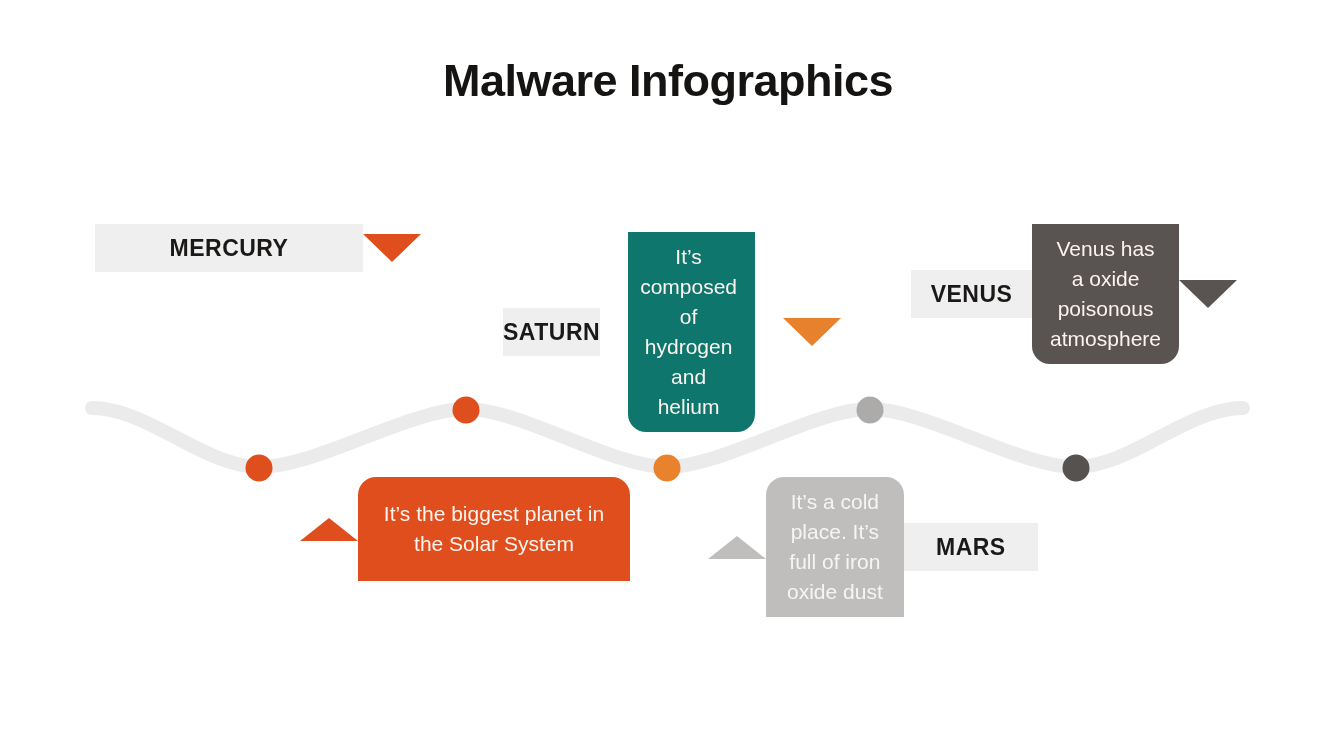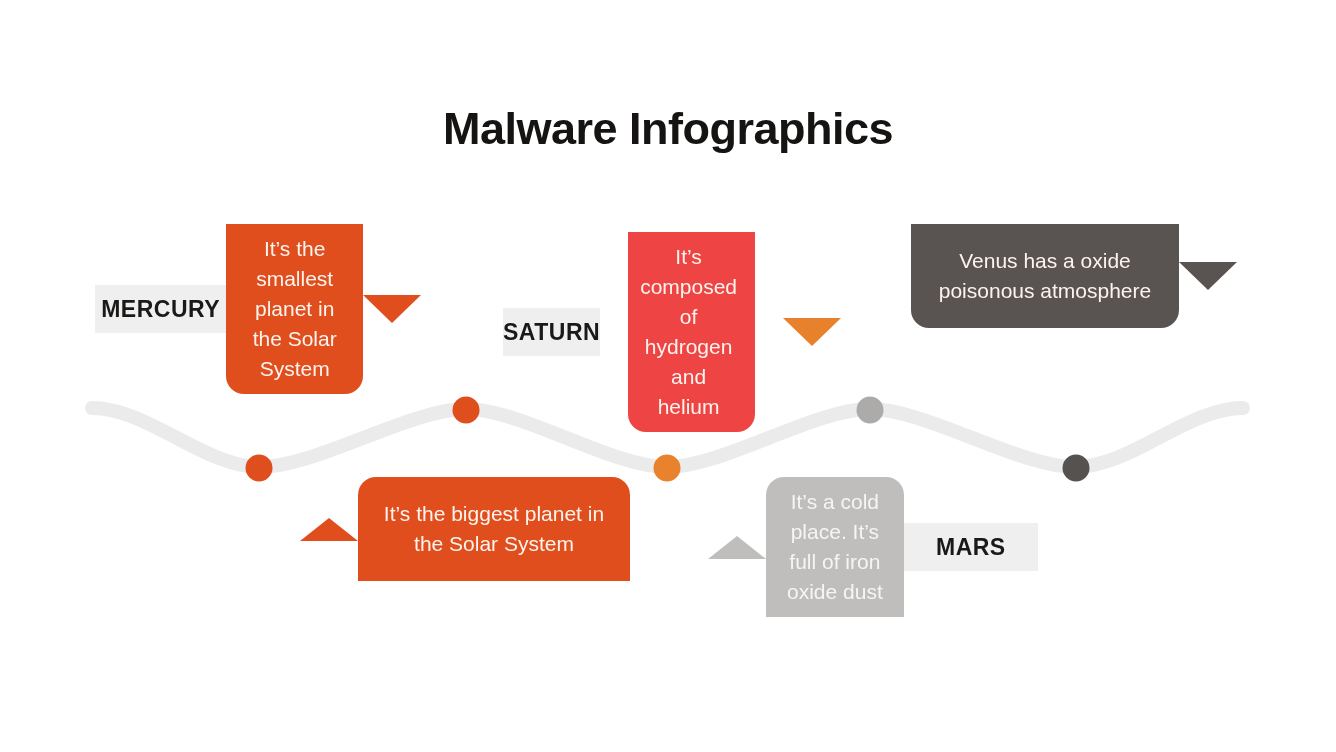--- a/index.html
+++ b/index.html
@@ -13,21 +13,20 @@
 
   
   .title {
     position: absolute;
     top: 55px; left: 0; right: 0;
     text-align: center;
     font-size: 45px;
     font-weight: bold;
     letter-spacing: -0.5px;
     color: #161412;
-    margin-top: 48px;
   }
 
   
   .timeline-svg {
     position: absolute;
     top: 0; left: 0;
     width: 1336px; height: 752px;
     pointer-events: none;
   }
 
@@ -69,21 +68,21 @@
     width: 0; height: 0;
     border-left: 29px solid transparent;
     border-right: 29px solid transparent;
   }
   .callout.top .tail { border-top-width: 28px; border-top-style: solid; }
   .callout.bottom .tail { border-bottom-width: 23px; border-bottom-style: solid; }
 
   
   .v-redorange .bubble { background: #E04E1E; }
   .v-redorange .tail { border-top-color: #E04E1E; border-bottom-color: #E04E1E; }
-  .v-orange .bubble { background: #ef4444; padding-left: 12px; }
+  .v-orange .bubble { background: #0f766e; padding-left: 12px; }
   .v-orange .tail { border-top-color: #E8812C; border-bottom-color: #E8812C; }
   .v-dark .bubble { background: #595451; }
   .v-dark .tail { border-top-color: #595451; border-bottom-color: #595451; }
   .v-lightgray .bubble { background: #BFBEBD; justify-content: center; }
   .v-lightgray .tail { border-top-color: #BFBEBD; border-bottom-color: #BFBEBD; }
   .v-lightgray .bubble { color: #F7F5F4; }
 
   
   #callout-mercury { left: 95px;  top: 224px; width: 326px; }
   #callout-saturn  { left: 503px; top: 232px; width: 326px; gap: 28px; }
@@ -106,35 +105,33 @@
            C 1131 467, 1187 408, 1243 408" fill="none" stroke="#EBEBEB" stroke-width="14" stroke-linecap="round"></path>
   <circle cx="259" cy="468" r="13.5" fill="#DF4F1E"></circle>
   <circle cx="466" cy="410" r="13.5" fill="#DF4F1E"></circle>
   <circle cx="667" cy="468" r="13.5" fill="#E8822D"></circle>
   <circle cx="870" cy="410" r="13.5" fill="#ACABAA"></circle>
   <circle cx="1076" cy="468" r="13.5" fill="#565250"></circle>
 </svg>
 
 <div id="callout-mercury" class="callout top v-redorange">
   <div class="label-bar">MERCURY</div>
-  <div class="bubble">
-    <span>It’s the smallest planet in the Solar System</span>
-  </div>
   <div class="tail"></div>
 </div>
 
 <div id="callout-saturn" class="callout top v-orange">
   <div class="label-bar">SATURN</div>
   <div class="bubble">
     <span>It’s composed of hydrogen and helium</span>
   </div>
   <div class="tail"></div>
 </div>
 
 <div id="callout-venus" class="callout top v-dark">
+  <div class="label-bar">VENUS</div>
   <div class="bubble">
     <span>Venus has a oxide poisonous atmosphere</span>
   </div>
   <div class="tail"></div>
 </div>
 
 <div id="callout-jupiter" class="callout bottom v-redorange">
   <div class="tail"></div>
   <div class="bubble">
     <span>It’s the biggest planet in the Solar System</span>

